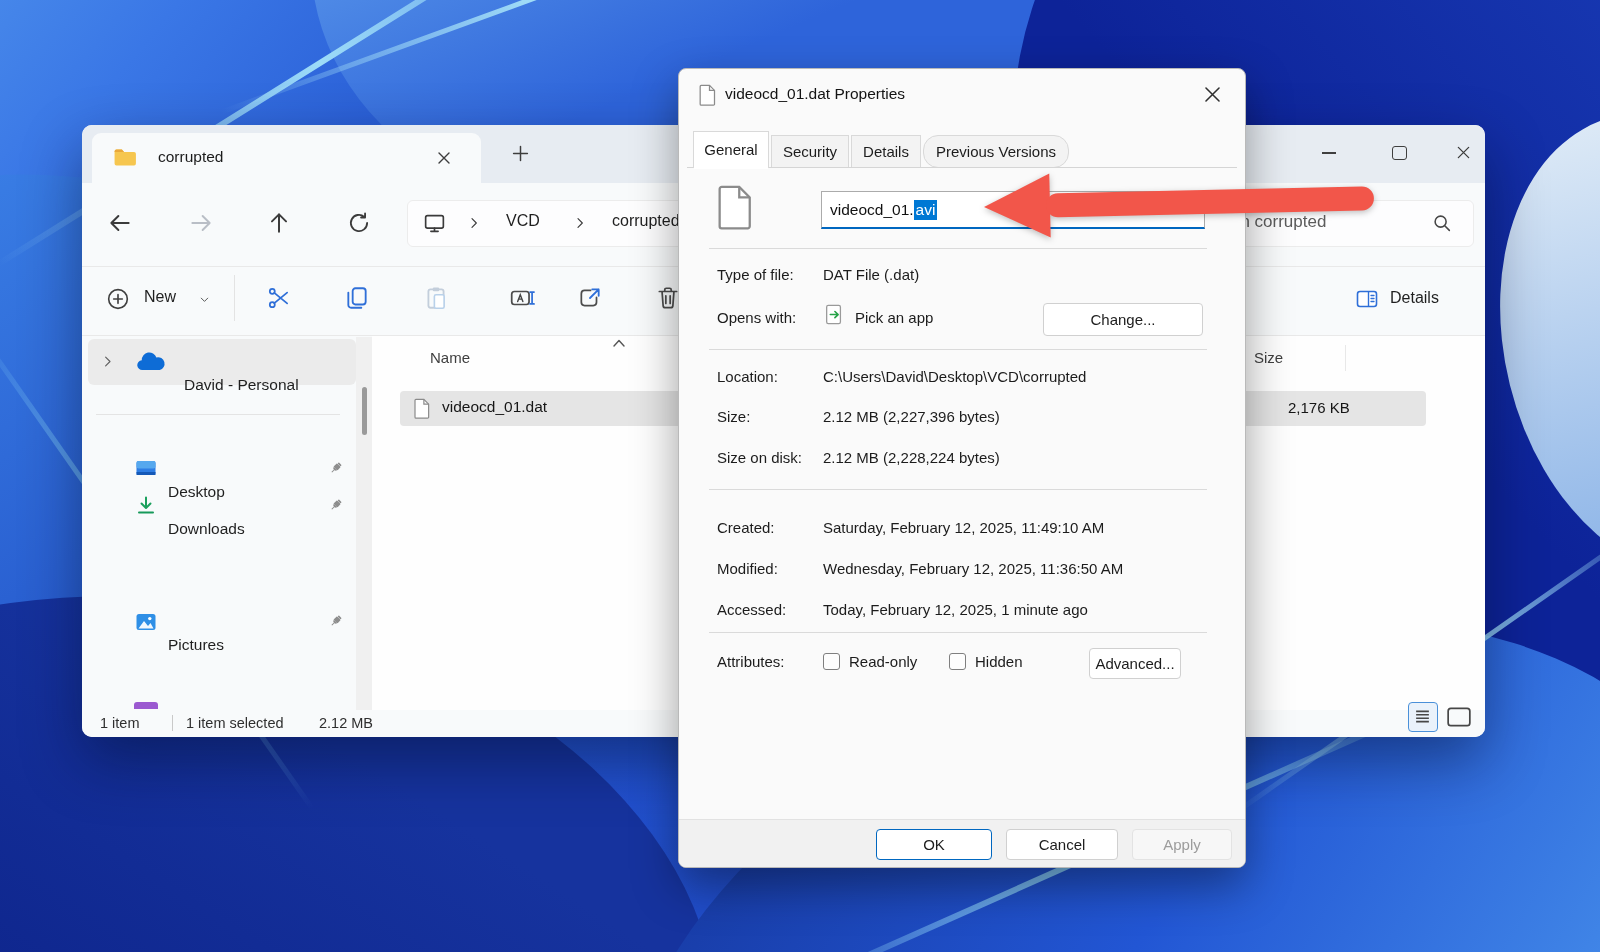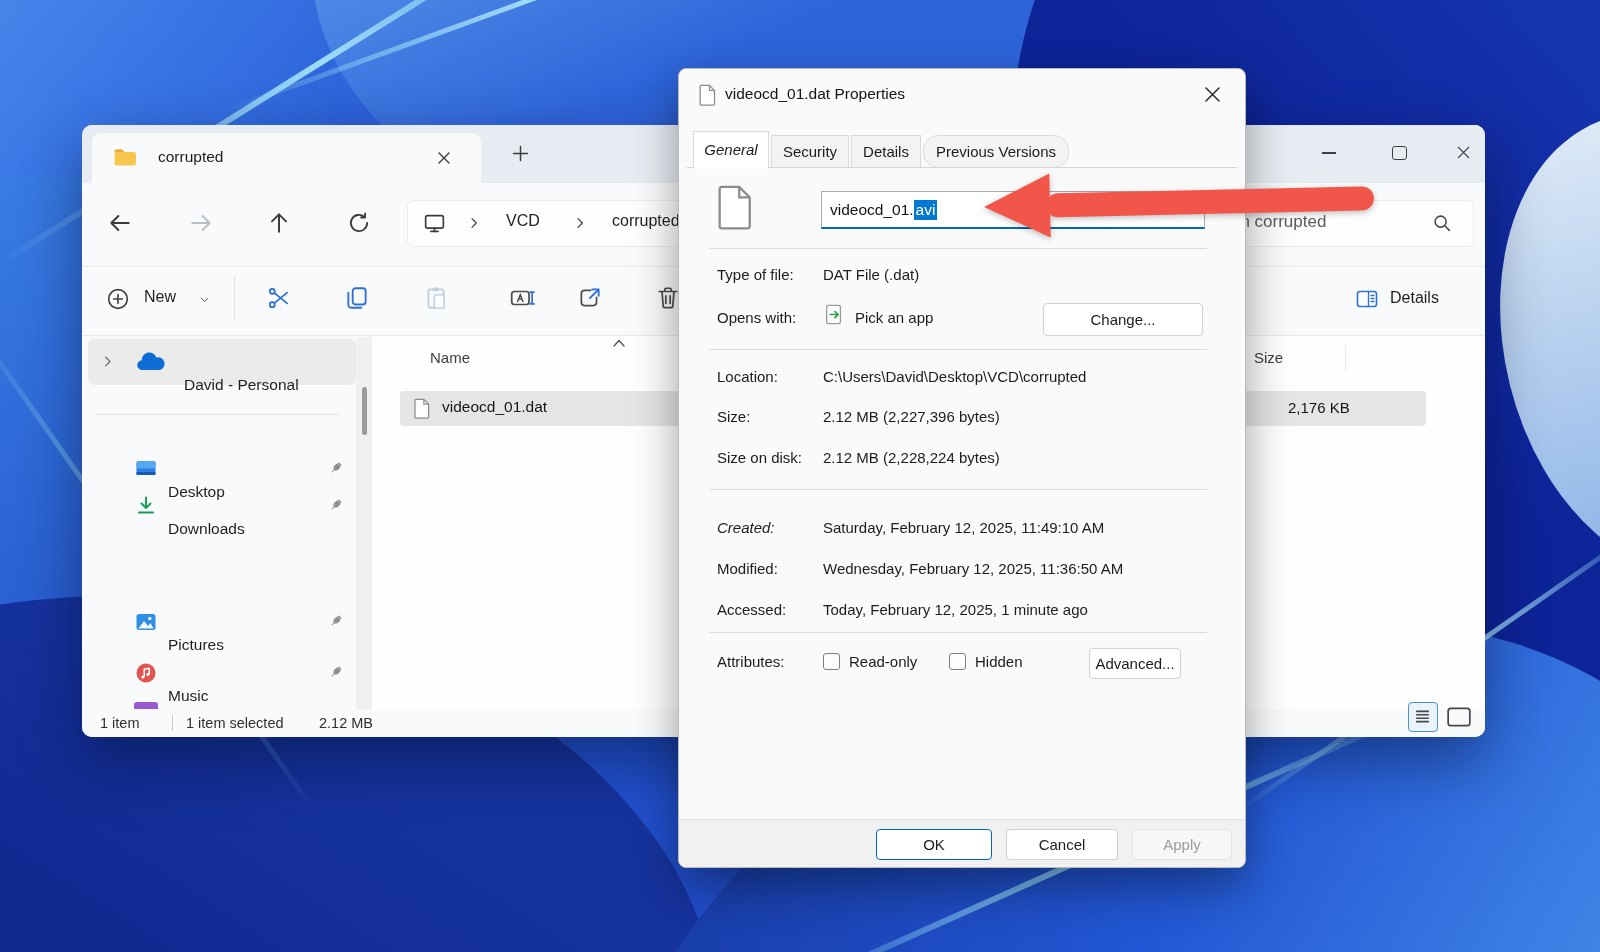--- a/index.html
+++ b/index.html
@@ -226,37 +226,20 @@
       <span class="side-label txt" style="left:80px;top:11px;">Pictures</span>
       <svg class="pin" style="left:240px;top:13px;" viewBox="0 0 24 24">
           <g fill="#8d8d8d" transform="rotate(45 12 12)">
             <rect x="9" y="3" width="6" height="2.5" rx="1"></rect>
             <rect x="8" y="6" width="8" height="7" rx="1"></rect>
             <path d="M8 13h8l-2.2 3h-3.6z"></path>
             <rect x="11.3" y="16" width="1.4" height="5" rx="0.7"></rect>
           </g>
         </svg>
     </div>
-    <div class="abs" style="left:6px;top:526px;width:268px;height:44px;">
-      <svg class="abs" style="left:46px;top:10px;" width="24" height="24" viewBox="0 0 24 24">
-          <circle cx="12" cy="12" r="9.5" fill="#e05550"></circle>
-          <path d="M10.2 16V8.2l5-1v6.4" stroke="#fff" stroke-width="1.5" fill="none" stroke-linejoin="round"></path>
-          <circle cx="8.9" cy="16" r="1.6" fill="#fff"></circle>
-          <circle cx="13.9" cy="13.5" r="1.6" fill="#fff"></circle>
-        </svg>
-      <span class="side-label txt" style="left:80px;top:11px;">Music</span>
-      <svg class="pin" style="left:240px;top:13px;" viewBox="0 0 24 24">
-          <g fill="#8d8d8d" transform="rotate(45 12 12)">
-            <rect x="9" y="3" width="6" height="2.5" rx="1"></rect>
-            <rect x="8" y="6" width="8" height="7" rx="1"></rect>
-            <path d="M8 13h8l-2.2 3h-3.6z"></path>
-            <rect x="11.3" y="16" width="1.4" height="5" rx="0.7"></rect>
-          </g>
-        </svg>
-    </div>
     <div class="abs" style="left:52px;top:577px;width:24px;height:7px;background:#9b59d0;border-radius:3px 3px 0 0;"></div>
 
     <div class="abs" style="left:274px;top:212px;width:16px;height:373px;background:#f0f0f0;"></div>
     <div class="abs" style="left:280px;top:262px;width:5px;height:48px;background:#9a9a9a;border-radius:3px;"></div>
 
     <div class="listpane"></div>
     <svg class="abs" style="left:530px;top:213px;" width="14" height="10" viewBox="0 0 14 10">
         <path d="M2 8l5-5.5L12 8" stroke="#555" stroke-width="1.4" fill="none" stroke-linecap="round" stroke-linejoin="round"></path>
       </svg>
     <span class="abs txt" style="left:348px;top:224px;font-size:15px;color:#3f3f3f;">Name</span>
@@ -292,21 +275,21 @@
 
     <svg class="abs" style="left:18px;top:14px;" width="20" height="24" viewBox="0 0 24 28">
         <path d="M5 2.5h10l6 6V25a1.2 1.2 0 0 1-1.2 1.2H5A1.2 1.2 0 0 1 3.8 25V3.7A1.2 1.2 0 0 1 5 2.5z" fill="#fff" stroke="#8b8b8b" stroke-width="1.5"></path>
         <path d="M15 2.5v6h6" fill="none" stroke="#8b8b8b" stroke-width="1.5"></path>
       </svg>
     <span class="abs txt" style="left:46px;top:16px;font-size:15.5px;color:#141414;">videocd_01.dat Properties</span>
     <svg class="abs" style="left:524px;top:16px;" width="19" height="19" viewBox="0 0 16 16">
         <path d="M2.5 2.5l11 11M13.5 2.5l-11 11" stroke="#2f2f2f" stroke-width="1.3" stroke-linecap="round"></path>
       </svg>
 
-    <div class="dlg-tab active" style="left:14px;top:62px;width:76px;height:37px;line-height:35px;font-style:italic;"><span>General</span></div>
+    <div class="dlg-tab active" style="left:14px;top:62px;width:76px;height:37px;line-height:35px;"><span>General</span></div>
     <div class="dlg-tab" style="left:92px;top:66px;width:78px;height:33px;line-height:31px;"><span>Security</span></div>
     <div class="dlg-tab" style="left:172px;top:66px;width:70px;height:33px;line-height:31px;"><span>Details</span></div>
     <div class="dlg-tab" style="left:244px;top:66px;width:146px;height:33px;line-height:31px;border-radius:15px;"><span>Previous Versions</span></div>
     <div class="abs" style="left:8px;top:98px;width:550px;height:1px;background:#d5d5d5;z-index:1;"></div>
     <div class="abs" style="left:15px;top:98px;width:74px;height:2px;background:#ffffff;z-index:2;"></div>
 
     <svg class="abs" style="left:34px;top:112px;" width="42" height="52" viewBox="0 0 24 28">
         <path d="M5 2.5h10l6 6V25a1.2 1.2 0 0 1-1.2 1.2H5A1.2 1.2 0 0 1 3.8 25V3.7A1.2 1.2 0 0 1 5 2.5z" fill="#fff" stroke="#8b8b8b" stroke-width="1.3"></path>
         <path d="M15 2.5v6h6" fill="none" stroke="#8b8b8b" stroke-width="1.3"></path>
       </svg>
@@ -334,21 +317,21 @@
 
     <span class="dlg-label txt" style="top:299px;">Location:</span>
     <span class="dlg-value txt" style="top:299px;">C:\Users\David\Desktop\VCD\corrupted</span>
     <span class="dlg-label txt" style="top:339px;">Size:</span>
     <span class="dlg-value txt" style="top:339px;">2.12 MB (2,227,396 bytes)</span>
     <span class="dlg-label txt" style="top:380px;">Size on disk:</span>
     <span class="dlg-value txt" style="top:380px;">2.12 MB (2,228,224 bytes)</span>
 
     <div class="dlg-hr" style="top:420px;"></div>
 
-    <span class="dlg-label txt" style="top:450px;font-style:italic;">Created:</span>
+    <span class="dlg-label txt" style="top:450px;">Created:</span>
     <span class="dlg-value txt" style="top:450px;">Saturday, February 12, 2025, 11:49:10 AM</span>
     <span class="dlg-label txt" style="top:491px;">Modified:</span>
     <span class="dlg-value txt" style="top:491px;">Wednesday, February 12, 2025, 11:36:50 AM</span>
     <span class="dlg-label txt" style="top:532px;">Accessed:</span>
     <span class="dlg-value txt" style="top:532px;">Today, February 12, 2025, 1 minute ago</span>
 
     <div class="dlg-hr" style="top:563px;"></div>
 
     <span class="dlg-label txt" style="top:584px;">Attributes:</span>
     <span class="checkbox" style="left:144px;top:584px;"></span>

